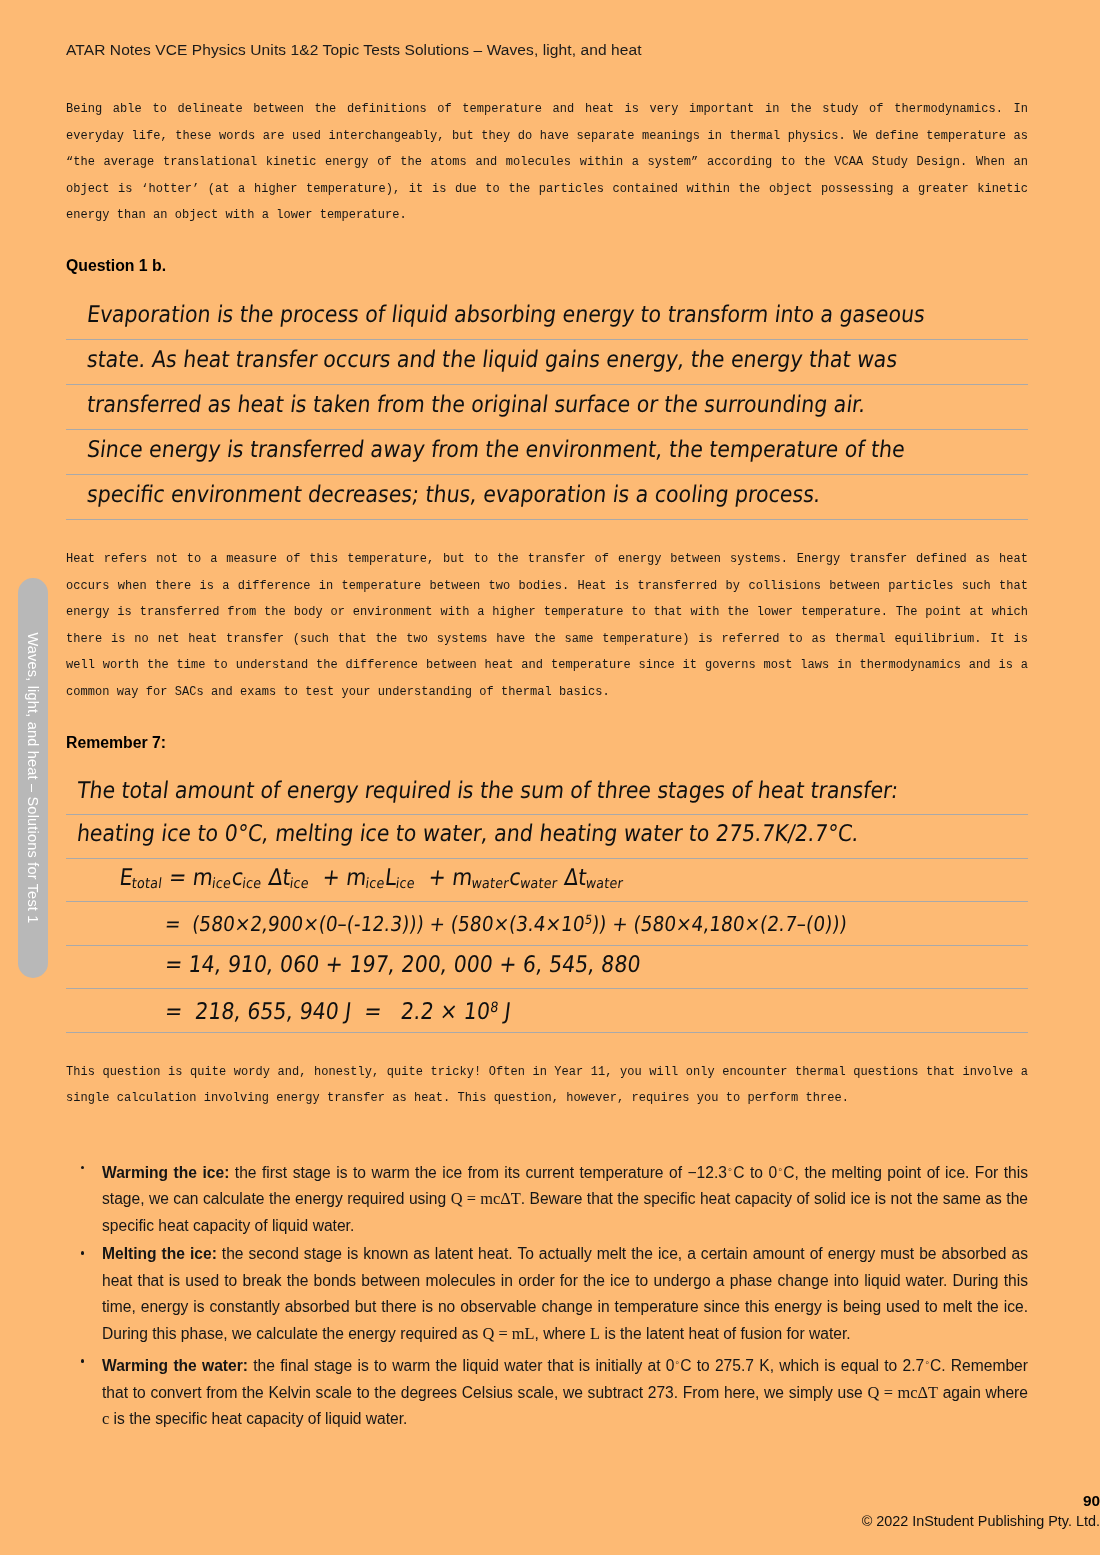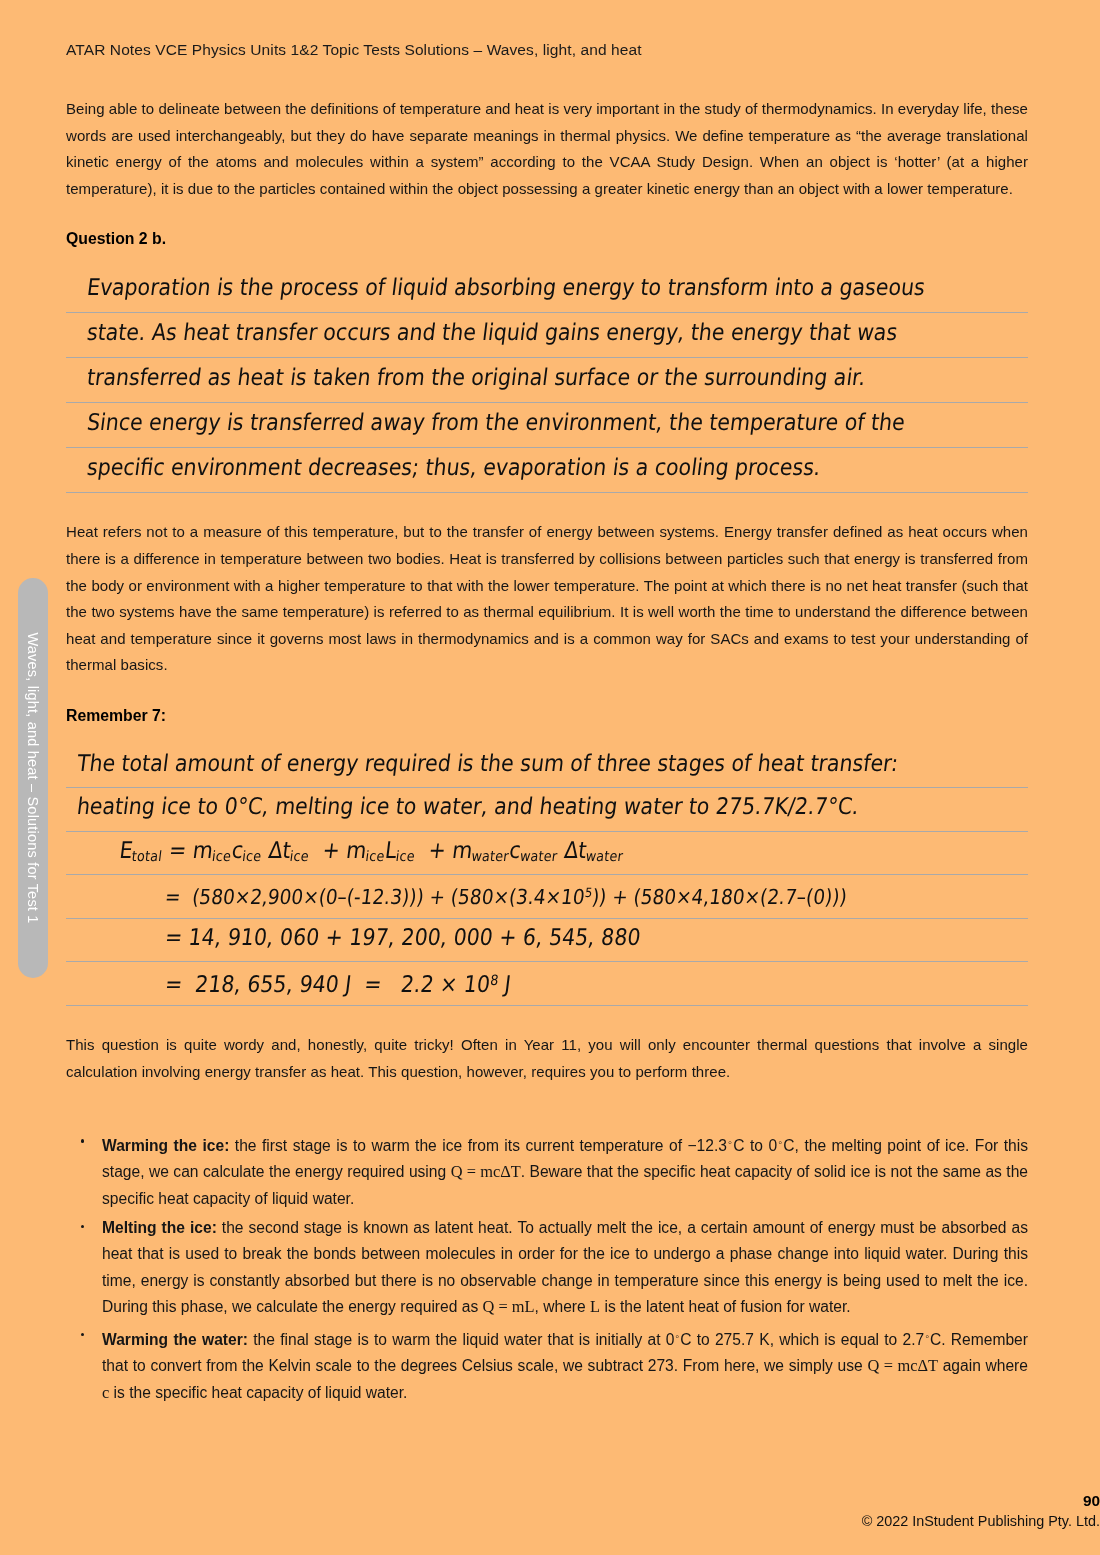--- a/index.html
+++ b/index.html
@@ -59,25 +59,26 @@
   
   .content {
     position: absolute;
     left: 66px;
     top: 96px;
     width: 962px;
   }
 
   p.body-text {
     margin: 0;
-    font-size: 15px;
+    font-size: 12px;
     line-height: 26.6px;
     text-align: justify;
     color: #161616;
     letter-spacing: 0.05px;
+    font-family: Liberation Mono, monospace;
   }
 
   .gap-sm { height: 18px; }
   .gap-md { height: 26px; }
 
   h3.q-heading {
     margin: 0;
     font-size: 15.8px;
     font-weight: bold;
     line-height: 22px;
@@ -198,21 +199,21 @@
   <div class="side-tab">
     <span class="side-tab-label">Waves, light, and heat – Solutions for Test 1</span>
   </div>
 
   <div class="content">
 
     <p class="body-text">Being able to delineate between the definitions of temperature and heat is very important in the study of thermodynamics. In everyday life, these words are used interchangeably, but they do have separate meanings in thermal physics. We define temperature as “the average translational kinetic energy of the atoms and molecules within a system” according to the VCAA Study Design. When an object is ‘hotter’ (at a higher temperature), it is due to the particles contained within the object possessing a greater kinetic energy than an object with a lower temperature.</p>
 
     <div class="gap-md"></div>
 
-    <h3 class="q-heading">Question 2 b.</h3>
+    <h3 class="q-heading">Question 1 b.</h3>
 
     <div class="gap-sm"></div>
 
     <div class="hand-block hw6">
       <div class="hand-line">
         <span class="hw">Evaporation is the process of liquid absorbing energy to transform into a gaseous</span>
       </div>
       <div class="hand-line">
         <span class="hw">state. As heat transfer occurs and the liquid gains energy, the energy that was</span>
       </div>

